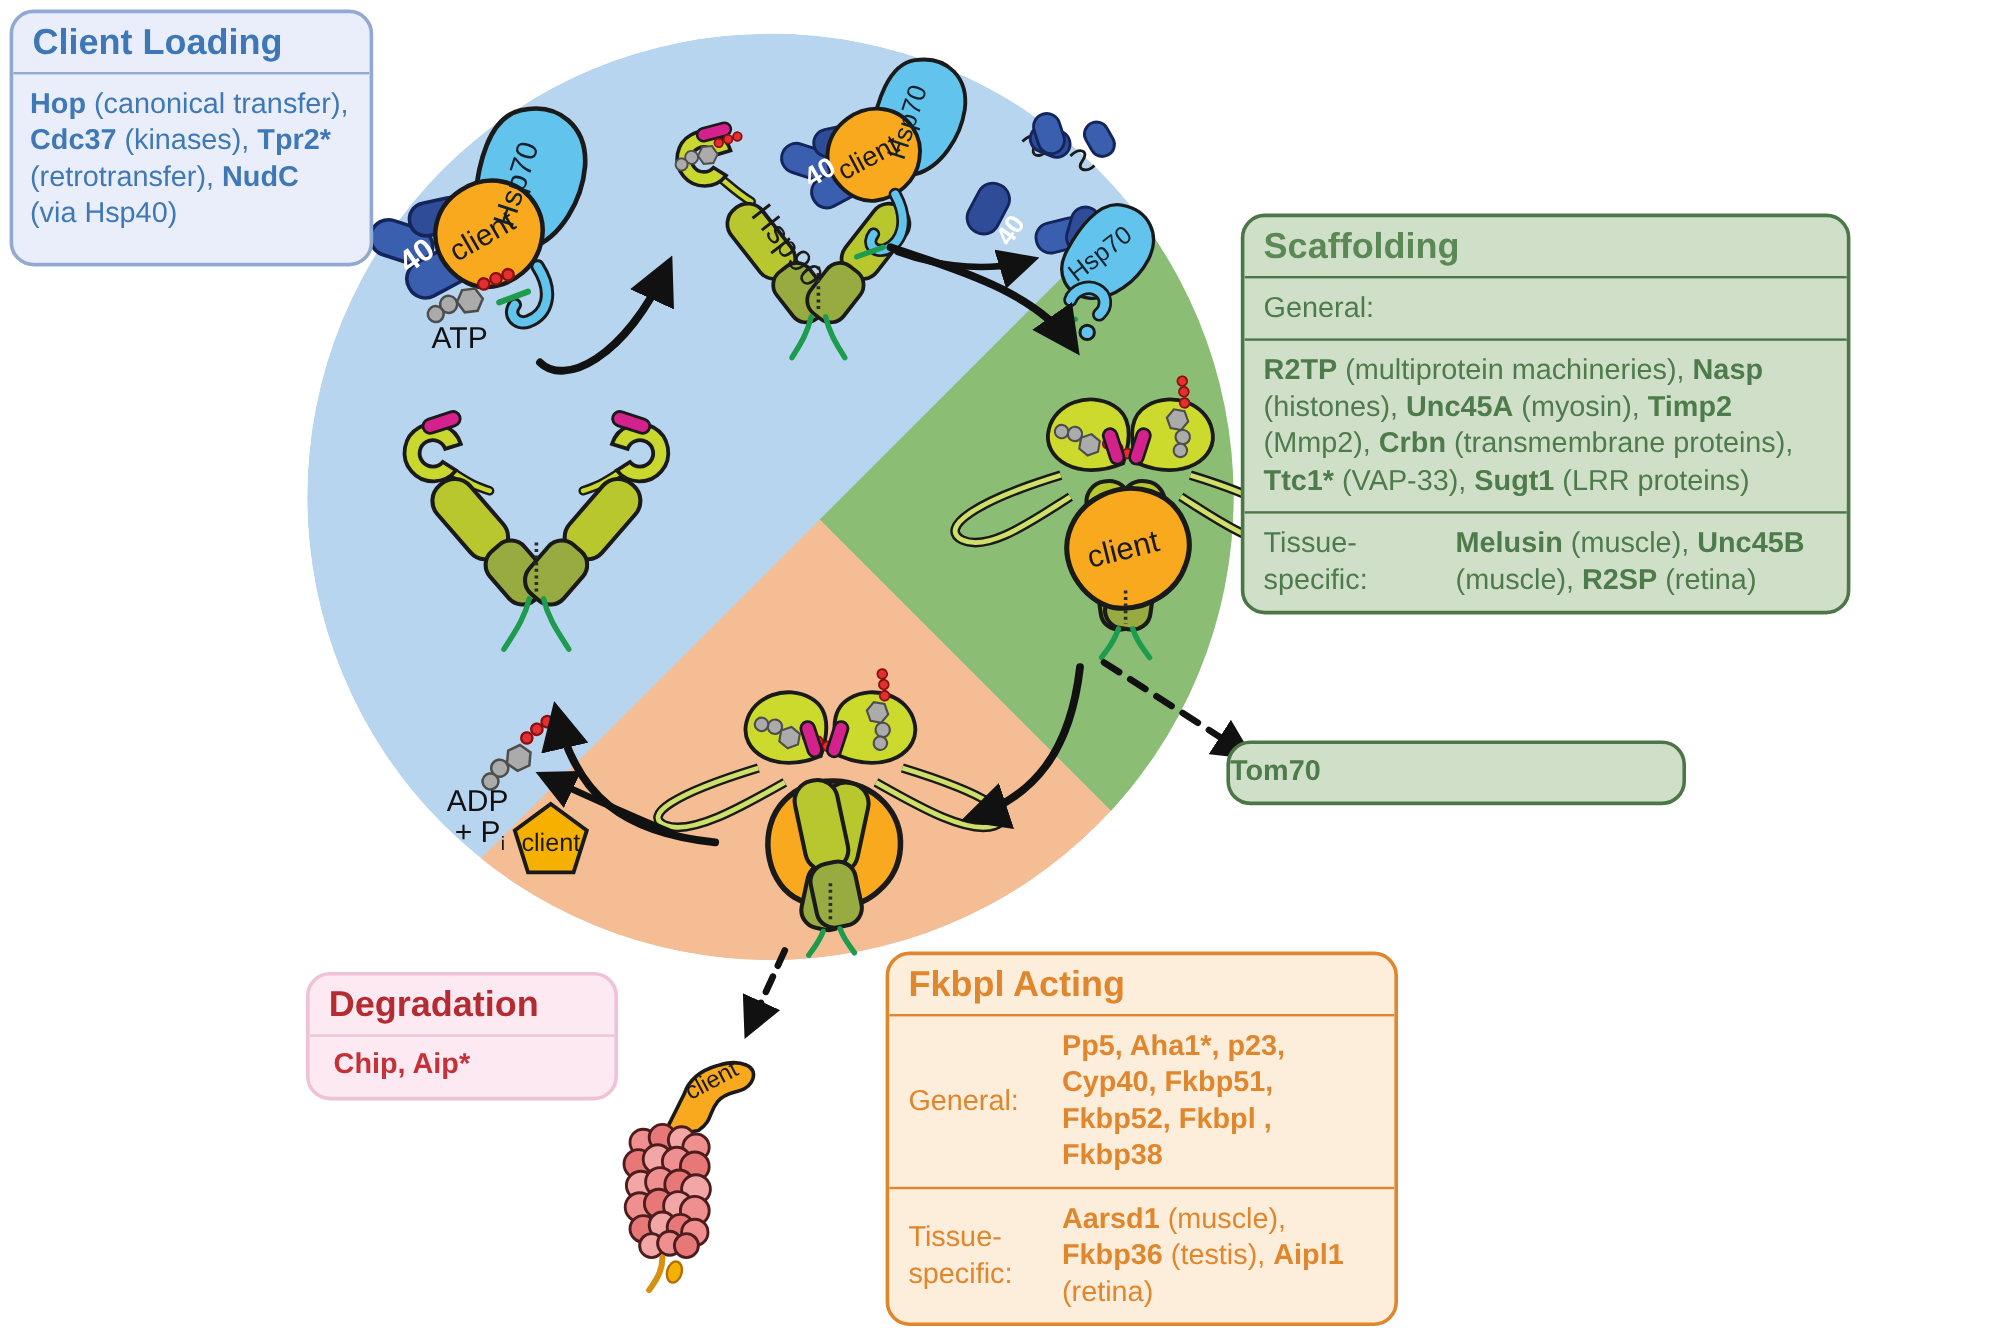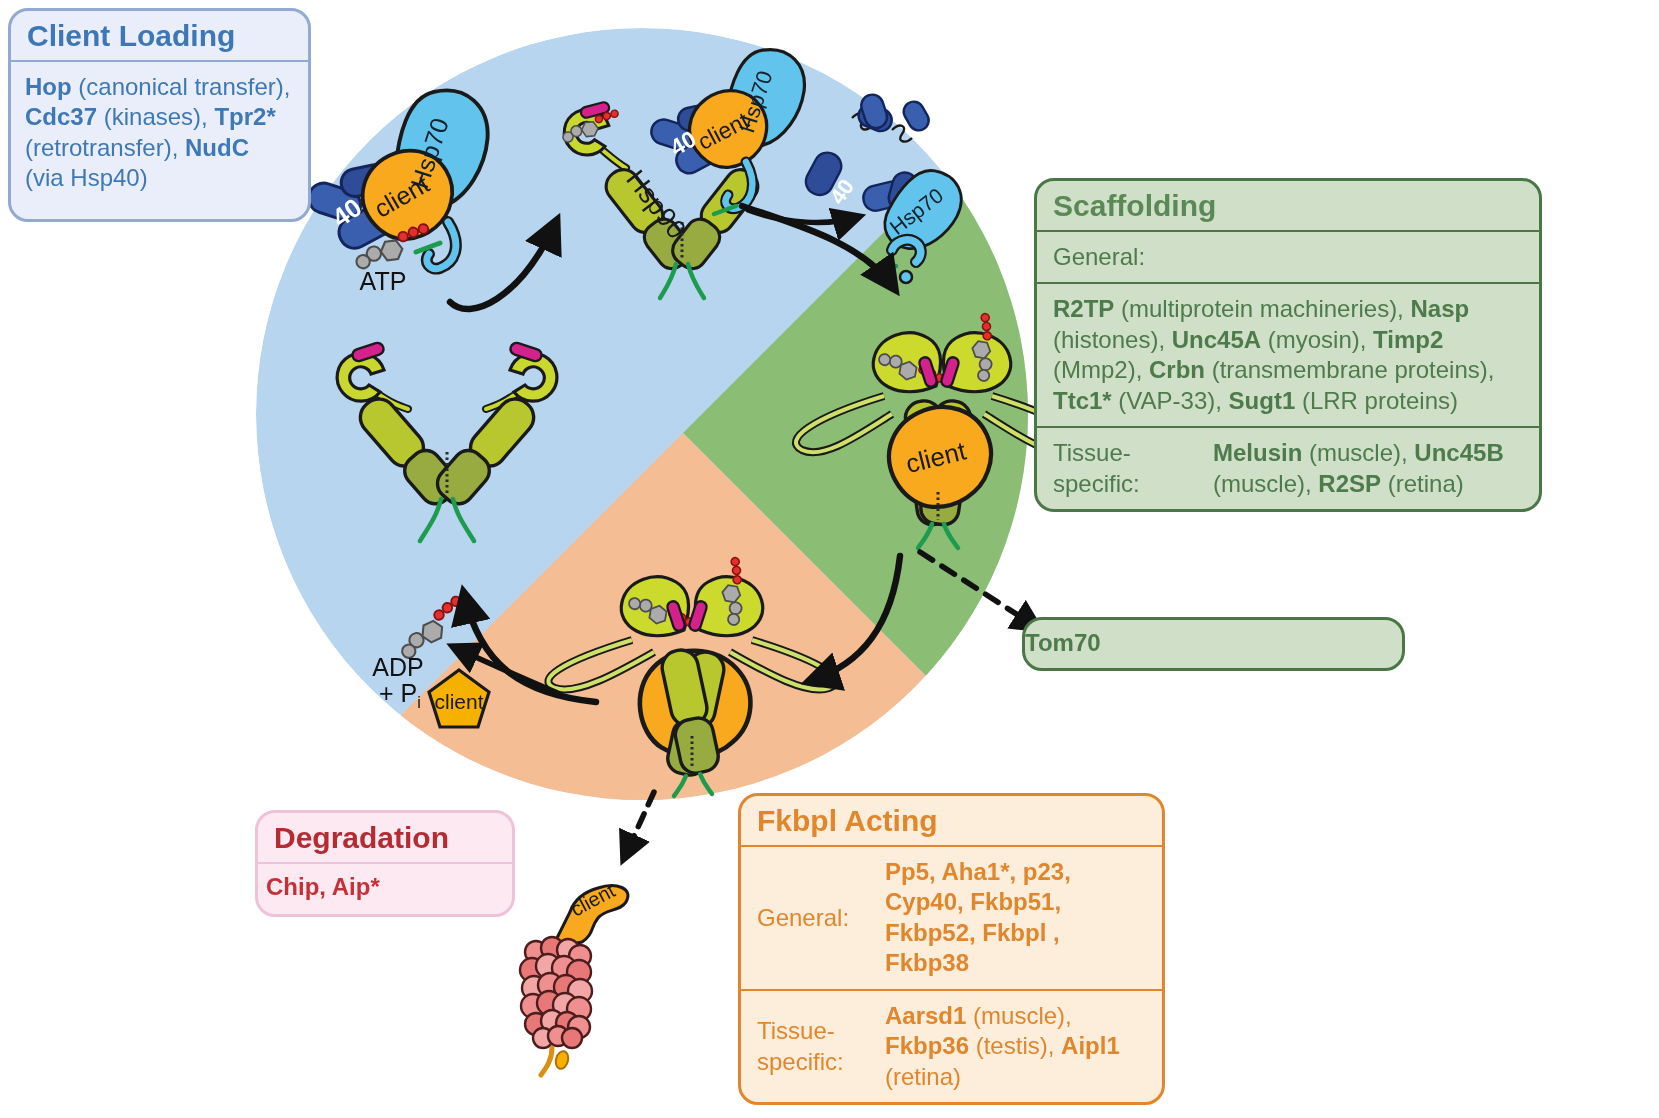--- a/index.html
+++ b/index.html
@@ -282,16 +282,16 @@
     <div class="pcontent"><span class="b">Pp5, Aha1*, p23, Cyp40, Fkbp51, Fkbp52, Fkbpl , Fkbp38</span></div>
   </div>
   <div class="prow">
     <div class="plabel">Tissue-specific:</div>
     <div class="pcontent"><span class="b">Aarsd1</span><span> (muscle), </span><span class="b">Fkbp36</span><span> (testis), </span><span class="b">Aipl1</span><span> (retina)</span></div>
   </div>
 </div>
 
 <div class="panel pink" style="left:255px;top:810px;width:260px;">
   <div class="ptitle">Degradation</div>
-  <div class="pbody" style="padding:8px 8px 12px;"><span class="b">Chip, Aip*</span></div>
+  <div class="pbody" style="padding:8px 20px 12px;"><span class="b">Chip, Aip*</span></div>
 </div>
 
 </div>
 
 </body></html>

